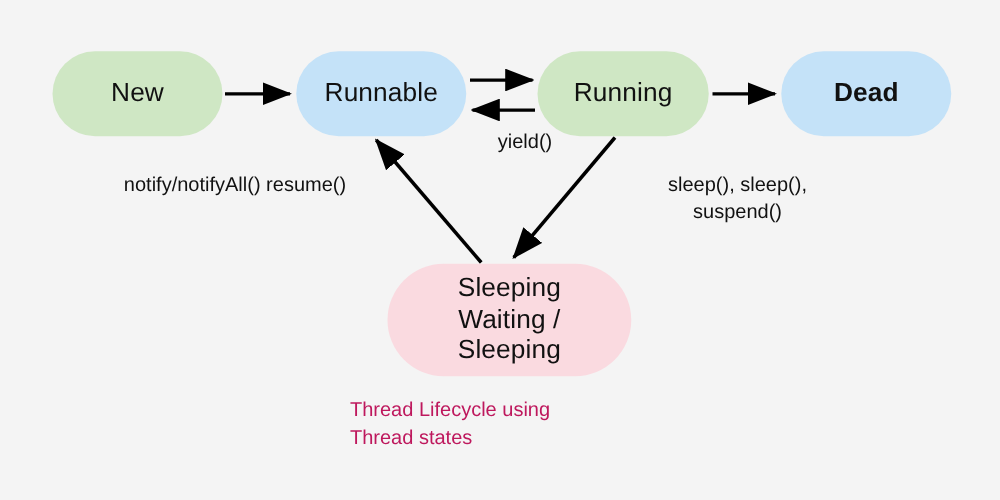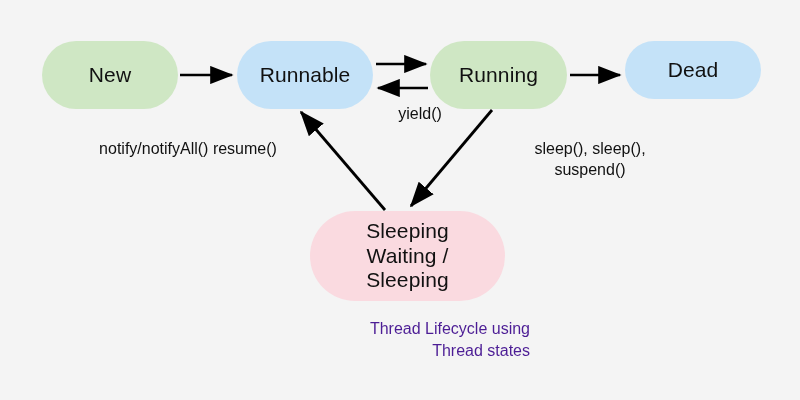--- a/index.html
+++ b/index.html
@@ -43,21 +43,21 @@
     letter-spacing: 0.1px;
     z-index: 2;
   }
   .node-green { background: #cfe7c4; }
   .node-blue  { background: #c4e2f8; }
   .node-pink  { background: #fadae0; }
 
   #node-new      { left: 42px;  top: 41px;  width: 136px; height: 68px; }
   #node-runnable { left: 237px; top: 41px;  width: 136px; height: 68px; }
   #node-running  { left: 430px; top: 41px;  width: 137px; height: 68px; }
-  #node-dead     { left: 625px; top: 41px;  width: 136px; height: 58px; }
+  #node-dead     { left: 625px; top: 41px;  width: 136px; height: 68px; font-weight: bold; }
   #node-blocked  {
     left: 310px; top: 211px; width: 195px; height: 90px;
     flex-direction: column;
     justify-content: center;
     font-size: 21px;
     line-height: 1.18;
   }
   #node-blocked .node-line { display: block; }
 
   
@@ -72,22 +72,22 @@
   }
   #label-yield   { left: 372px; top: 104px; width: 96px; }
   #label-notify  { left: 50px;  top: 139px; width: 276px; }
   #label-wait    { left: 500px; top: 139px; width: 180px; }
 
   .caption {
     position: absolute;
     left: 280px;
     top: 318px;
     width: 250px;
-    text-align: right;
-    color: #4c1d95;
+    text-align: left;
+    color: #be185d;
     font-size: 16px;
     line-height: 1.35;
     z-index: 3;
   }
   .caption .cap-line { display: block; }
 </style>
 </head>
 <body>
 
 <div id="diagram-canvas">

